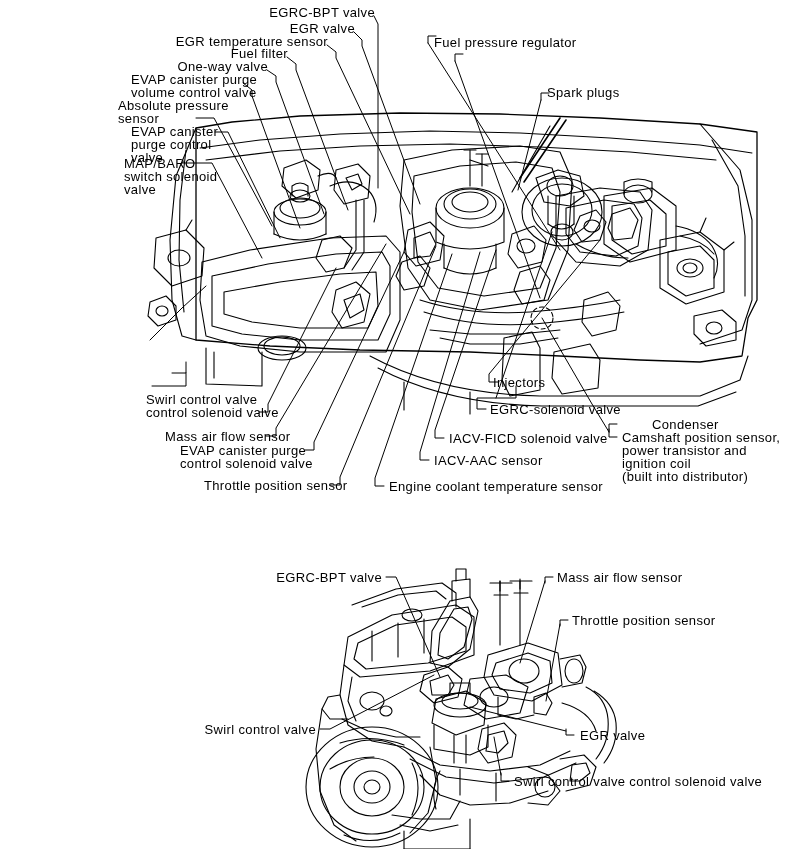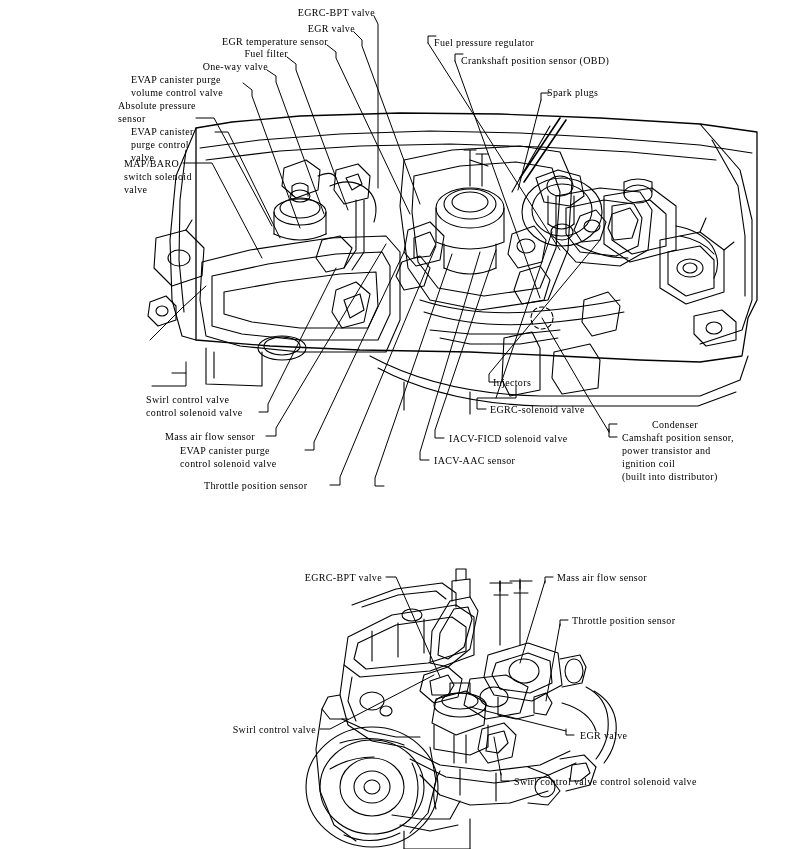--- a/index.html
+++ b/index.html
@@ -1,21 +1,21 @@
 <!DOCTYPE html>
 <html><head>
 <meta charset="utf-8">
 <style>
   html,body{margin:0;padding:0;background:#ffffff;}
   body{width:793px;height:849px;position:relative;overflow:hidden;
        font-family:"Liberation Sans","DejaVu Sans",sans-serif;color:#000;}
   #stage{position:absolute;left:0;top:0;width:793px;height:849px;}
   svg{position:absolute;left:0;top:0;}
-  .lbl{position:absolute;font-size:10px;line-height:13px;letter-spacing:.35px;
-       white-space:pre;color:#000;font-family:Liberation Serif, serif;}
+  .lbl{position:absolute;font-size:13px;line-height:13px;letter-spacing:.35px;
+       white-space:pre;color:#000;}
   .lbl.r{text-align:right;}
   .lbl.l{text-align:left;}
 </style>
 </head>
 <body>
 
 <div id="stage">
 
 <svg width="793" height="520" viewBox="0 0 793 520">
   <g fill="none" stroke="#000" stroke-width="1.1" stroke-linejoin="round" stroke-linecap="round">
@@ -217,29 +217,29 @@
 <div class="lbl l" style="left:118px;top:99px;width:120px;">Absolute pressure
 sensor</div>
 <div class="lbl l" style="left:131px;top:125px;width:110px;">EVAP canister
 purge control
 valve</div>
 <div class="lbl l" style="left:124px;top:157px;width:115px;">MAP/BARO
 switch solenoid
 valve</div>
 
 <div class="lbl l" style="left:434px;top:36px;width:200px;">Fuel pressure regulator</div>
-<div class="lbl l" style="left:461px;top:54px;width:230px;">Crankshaft position sensor (OBD)</div>
 <div class="lbl l" style="left:547px;top:86px;width:120px;">Spark plugs</div>
 
 <div class="lbl l" style="left:146px;top:393px;width:150px;">Swirl control valve
 control solenoid valve</div>
 <div class="lbl l" style="left:165px;top:430px;width:160px;">Mass air flow sensor</div>
 <div class="lbl l" style="left:180px;top:444px;width:150px;">EVAP canister purge
 control solenoid valve</div>
 <div class="lbl l" style="left:204px;top:479px;width:160px;">Throttle position sensor</div>
+<div class="lbl l" style="left:389px;top:480px;width:230px;">Engine coolant temperature sensor</div>
 <div class="lbl l" style="left:434px;top:454px;width:150px;">IACV-AAC sensor</div>
 <div class="lbl l" style="left:449px;top:432px;width:190px;">IACV-FICD solenoid valve</div>
 <div class="lbl l" style="left:490px;top:403px;width:170px;">EGRC-solenoid valve</div>
 <div class="lbl l" style="left:481px;top:376px;width:90px;margin-left:12px;">Injectors</div>
 <div class="lbl l" style="left:652px;top:418px;width:150px;">Condenser</div>
 <div class="lbl l" style="left:622px;top:431px;width:165px;">Camshaft position sensor,
 power transistor and
 ignition coil
 (built into distributor)</div>
 

